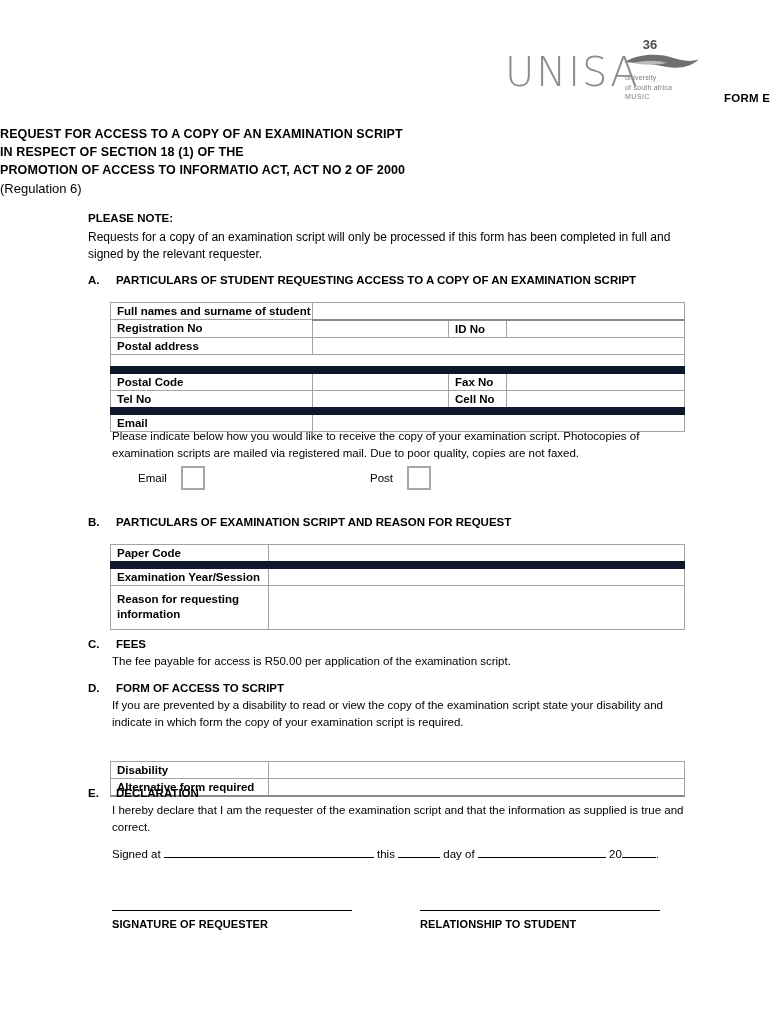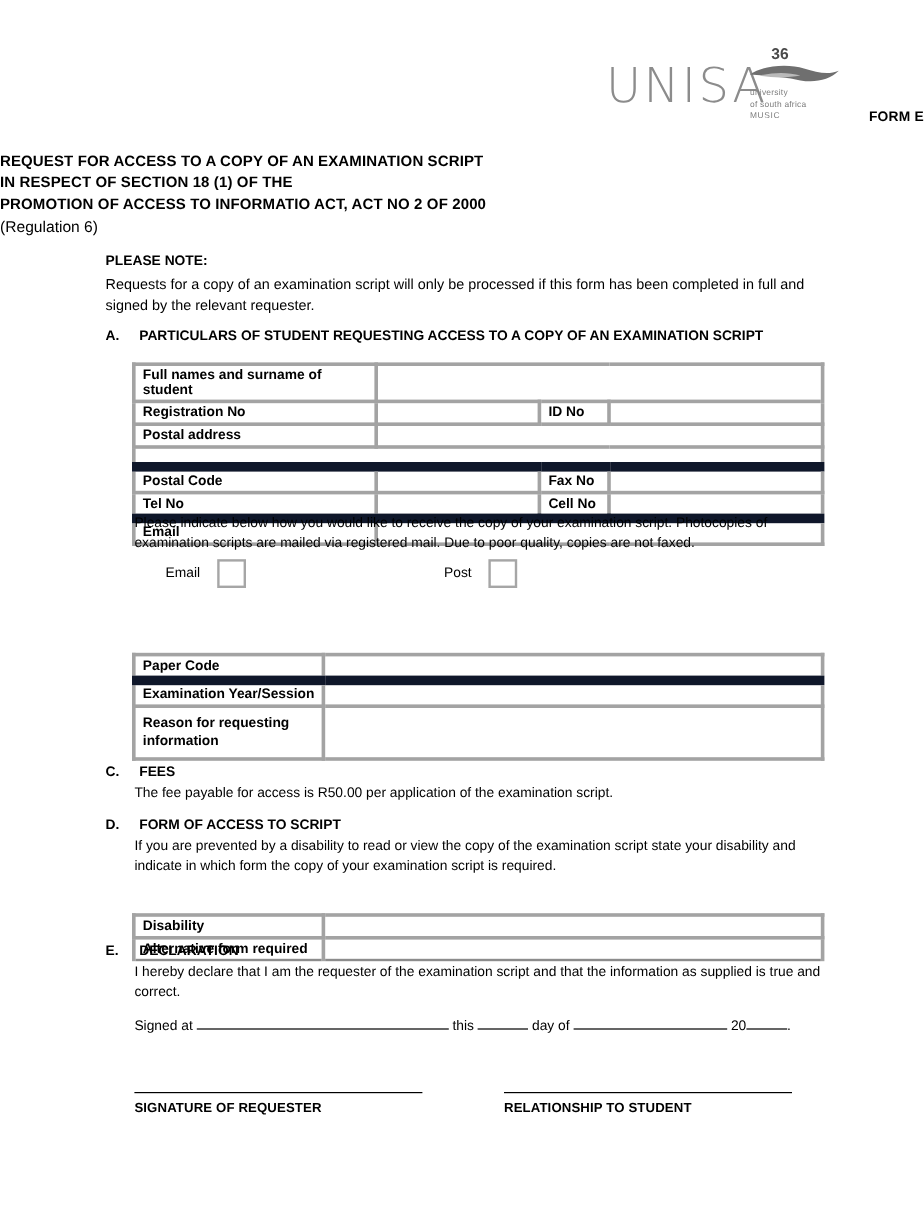--- a/index.html
+++ b/index.html
@@ -114,21 +114,21 @@
   }
 
   
   .tbl {
     position: absolute;
     border-collapse: collapse;
     table-layout: fixed;
     font-size: 11.5px;
   }
   .tbl td {
-    border: 3px solid #a3a3a3;
+    border: 1px solid #a3a3a3;
     padding: 2px 0 2px 6px;
     height: 16px;
     vertical-align: middle;
     font-weight: bold;
   }
   .tbl td.blank { font-weight: normal; }
   .tbl td.tall { height: 44px; vertical-align: top; padding-top: 6px; line-height: 15px; }
   .tbl td.sep { border-top: 8px solid #0f172a; }
   .tbl td.sepb { border-bottom: 2px solid #8c8c8c; }
 
@@ -246,20 +246,23 @@
     <div class="choice" style="left:26px; top:0;">
       <span class="lbl">Email</span>
       <span class="checkbox"></span>
     </div>
     <div class="choice" style="left:258px; top:0;">
       <span class="lbl">Post</span>
       <span class="checkbox"></span>
     </div>
   </div>
 
+  <div class="sec" style="left:88px; top:516px;">
+    <span class="letter">B.</span><span>PARTICULARS OF EXAMINATION SCRIPT AND REASON FOR REQUEST</span>
+  </div>
 
   <table class="tbl" style="left:110px; top:544px; width:574px;">
     <colgroup>
         <col style="width:158px">
         <col style="width:416px">
       </colgroup>
     <tbody>
       <tr>
         <td class="sepb">Paper Code</td>
         <td class="blank sepb"></td>

